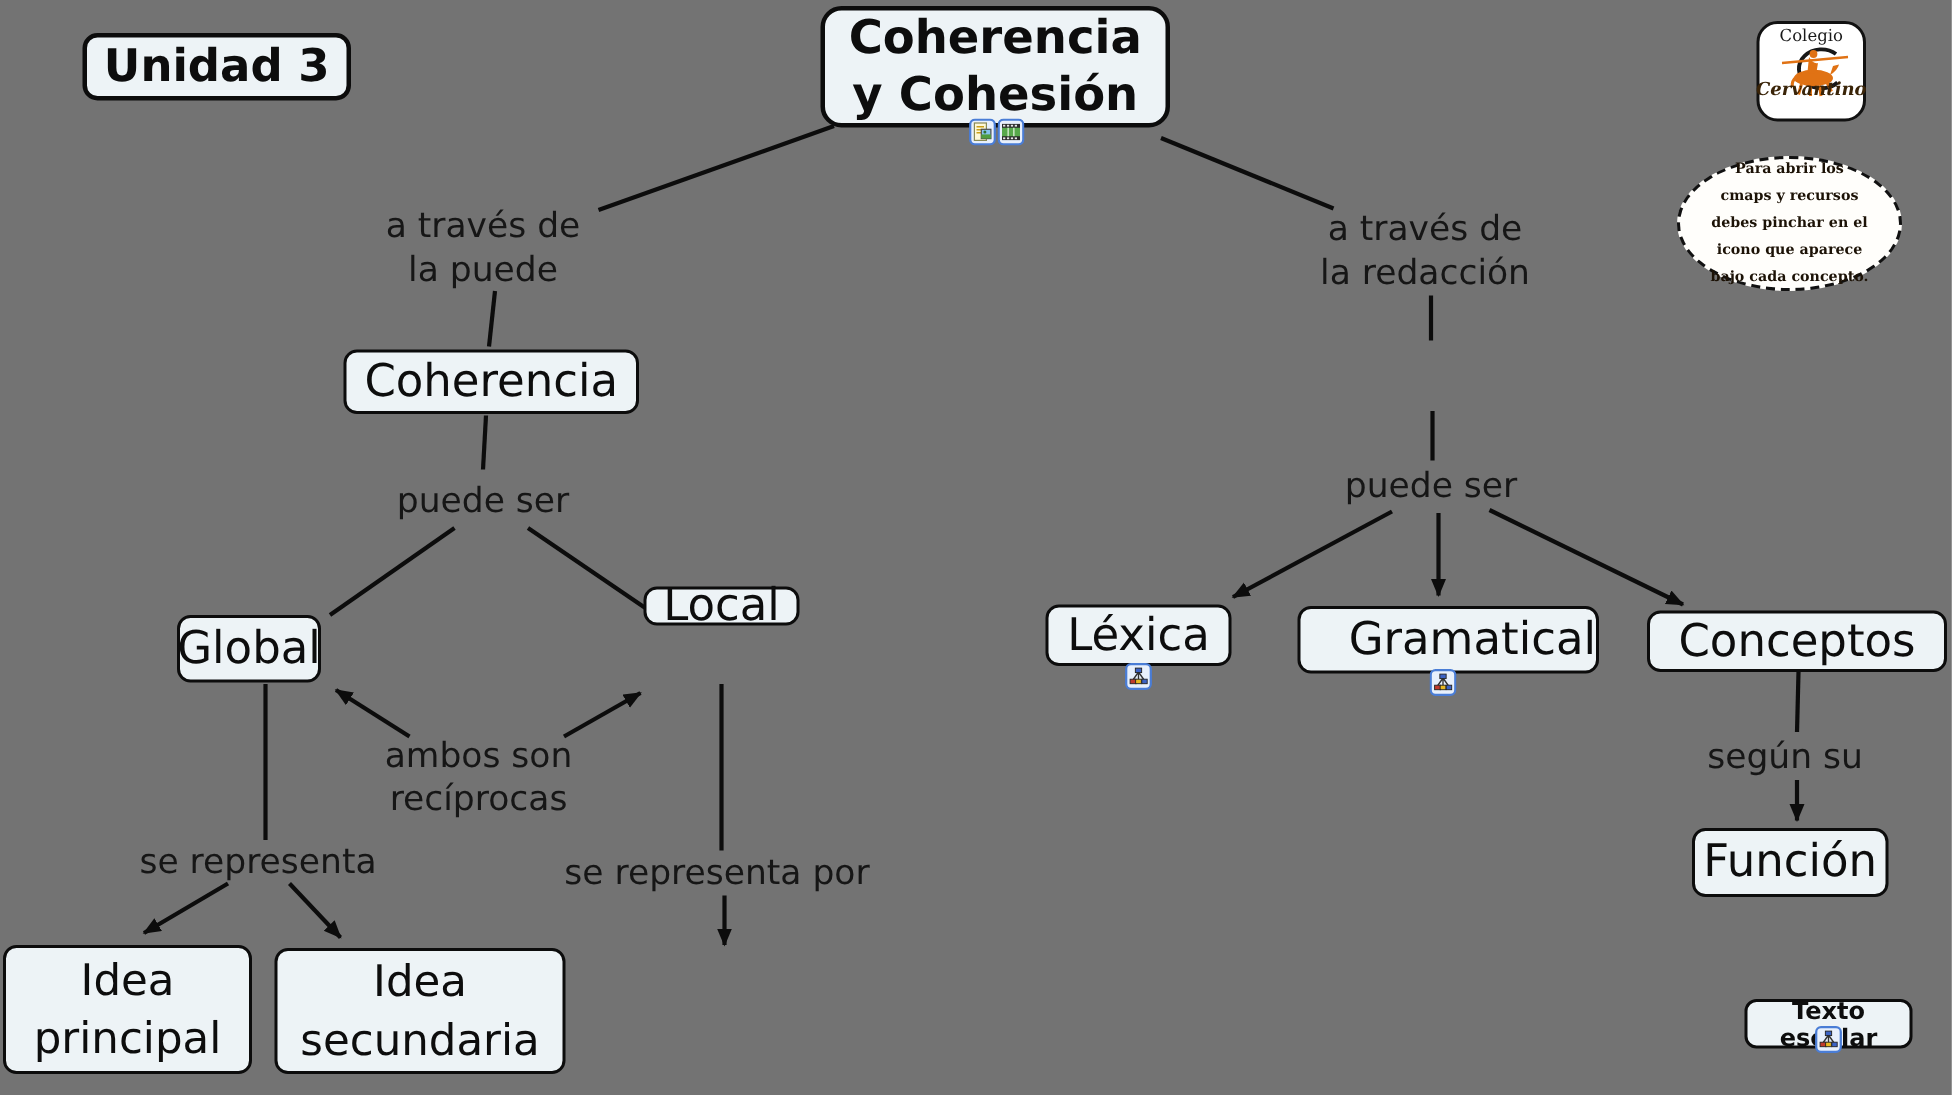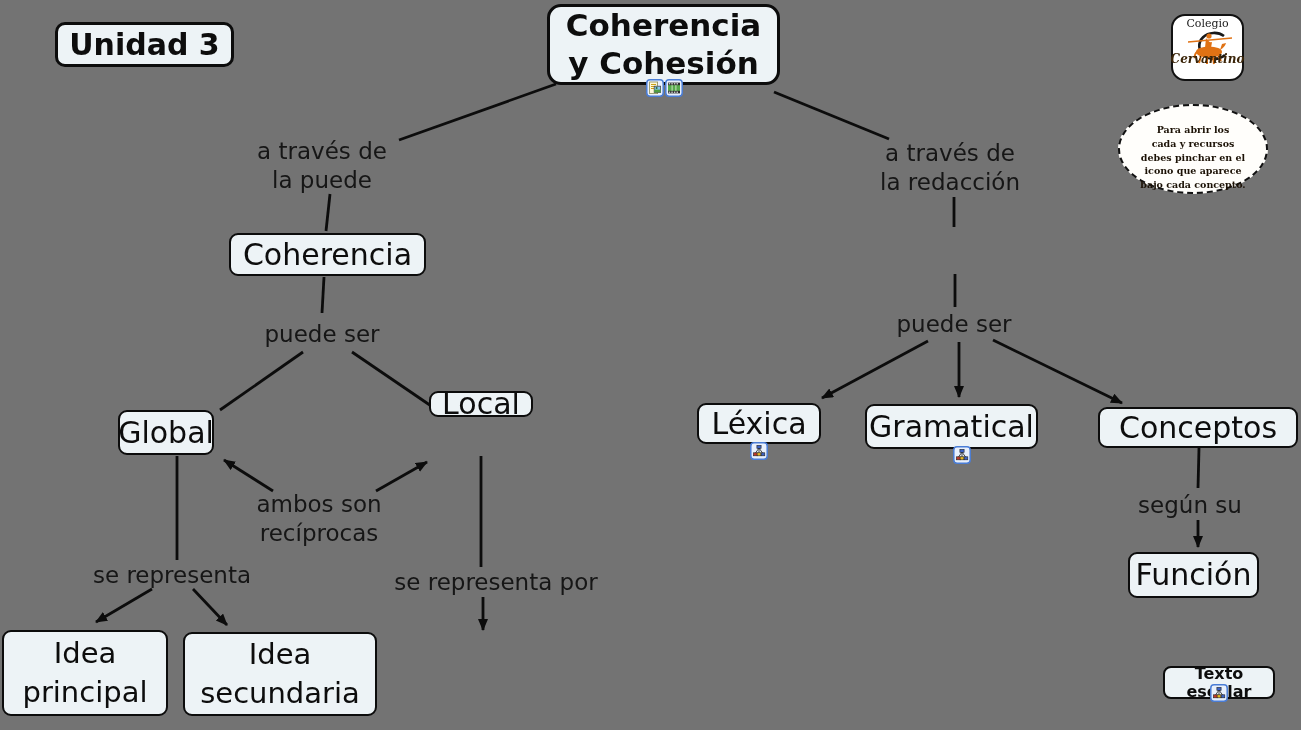--- a/index.html
+++ b/index.html
@@ -12,57 +12,57 @@
         font-size:30px;color:#0d0d0d;line-height:1.12;text-align:center;box-sizing:border-box;}
   .node span{display:block;}
 
   #n-title{left:547px;top:4px;width:233px;height:81px;border-width:3px;border-radius:14px;font-size:31px;font-weight:bold;line-height:1.2;}
   #n-unidad{left:55px;top:22px;width:179px;height:45px;border-width:3px;border-radius:10px;font-size:30px;font-weight:bold;}
   #n-coherencia{left:229px;top:233px;width:197px;height:43px;}
   #n-cohesion{left:872px;top:229px;width:167px;height:44px;}
   #n-global{left:118px;top:410px;width:96px;height:45px;}
   #n-local{left:429px;top:391px;width:104px;height:26px;justify-content:center;}
   #n-lexica{left:697px;top:403px;width:124px;height:41px;}
-  #n-gramatical{left:865px;top:404px;width:173px;height:45px;}
+  #n-gramatical{left:865px;top:404px;width:201px;height:45px;align-items:flex-end;}
   #n-conectores{left:1098px;top:407px;width:200px;height:41px;}
   #n-funcion{left:1128px;top:552px;width:131px;height:46px;}
   #n-idea-principal{left:2px;top:630px;width:166px;height:86px;font-size:29px;line-height:1.35;}
   #n-idea-secundaria{left:183px;top:632px;width:194px;height:84px;font-size:29px;line-height:1.35;}
   #n-palabras{left:388px;top:638px;width:187px;height:87px;font-size:29px;line-height:1.35;}
   #n-texto-escolar{left:1163px;top:666px;width:112px;height:33px;font-size:16px;font-weight:bold;border-radius:8px;}
 
   .lbl{position:absolute;font-size:23px;color:#161616;text-align:center;
        line-height:1.28;transform:translateX(-50%);white-space:nowrap;}
   #l-atraves-mente{left:322px;top:137px;}
   #l-atraves-redaccion{left:950px;top:139px;}
   #l-puede-ser-izq{left:322px;top:320px;}
   #l-puede-ser-der{left:954px;top:310px;}
   #l-ambos{left:319px;top:490px;}
   #l-se-representa{left:172px;top:561px;}
-  #l-se-representa-por{left:496px;top:568px;}
+  #l-se-representa-por{left:478px;top:568px;}
   #l-segun-su{left:1190px;top:491px;}
 
   .icon{position:absolute;width:18px;height:18px;cursor:pointer;}
   .icon svg{width:18px;height:18px;display:block;}
   #title-icons{position:absolute;left:646px;top:79px;display:flex;gap:1px;}
   #title-icons .icon{position:static;}
   #ic-lexica{left:750px;top:442px;}
   #ic-gramatical{left:953px;top:446px;}
   #ic-texto{left:1210px;top:684px;}
 
   #logo{position:absolute;left:1152px;top:14px;width:73px;height:67px;background:#ffffff;
         border:2px solid #111;border-radius:14px;box-sizing:border-box;text-align:center;overflow:visible;margin-left:19px;}
   #logo .logo-top{font-family:"DejaVu Serif","Liberation Serif",serif;font-size:11px;color:#1a1a1a;margin-top:2px;line-height:1;}
   #logo .logo-bottom{font-family:"DejaVu Serif","Liberation Serif",serif;font-weight:bold;font-style:italic;
         font-size:12px;color:#3a2408;white-space:nowrap;position:absolute;left:50%;transform:translateX(-50%);bottom:14px;line-height:1;}
   #logo svg{position:absolute;left:5px;top:13px;}
 
   #oval-note{position:absolute;left:1118px;top:104px;width:150px;height:90px;background:#fffefb;
         border:2px dashed #111;border-radius:50%;box-sizing:border-box;
-        display:flex;flex-direction:column;align-items:center;justify-content:flex-end;
+        display:flex;flex-direction:column;align-items:center;justify-content:space-between;
         font-family:"DejaVu Serif","Liberation Serif",serif;font-weight:bold;font-size:9.5px;
         color:#1c1206;line-height:1.45;text-align:center;}
 </style>
 </head>
 <body>
 
 <div id="canvas">
 
   <svg id="edges">
     <defs>
@@ -143,21 +143,21 @@
       <path d="M20,22 q-4,3 -3,7" stroke="#e07214" stroke-width="2" fill="none"></path>
       <path d="M23,27 l-2,7 M29,28 l0,7 M35,28 l1,7 M40,26 l3,6" stroke="#e07214" stroke-width="2"></path>
       <circle cx="31" cy="7" r="2.6" fill="#e07214"></circle>
       <path d="M28,9 q3,5 6,4 l-1,6 q-3,2 -6,0 z" fill="#e07214"></path>
     </svg>
     <div class="logo-bottom">Cervantino</div>
   </div>
 
   <div id="oval-note">
     <span>Para abrir los</span>
-    <span>cada y  recursos</span>
+    <span>cmaps y  recursos</span>
     <span>debes pinchar en el</span>
     <span>icono que aparece</span>
     <span>bajo cada concepto.</span>
   </div>
 
   <div class="node" id="n-coherencia">
     <span>Coherencia</span>
   </div>
   <div class="node" id="n-global">
     <span>Global</span>

